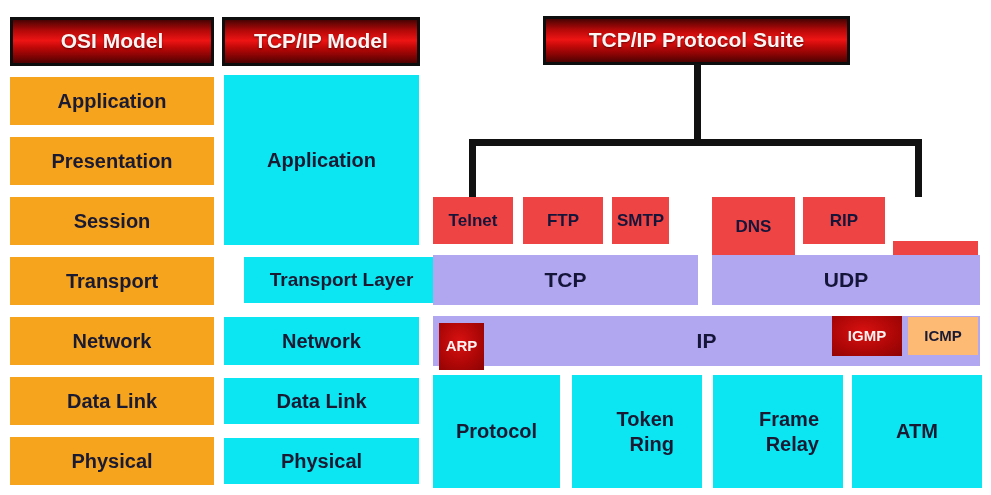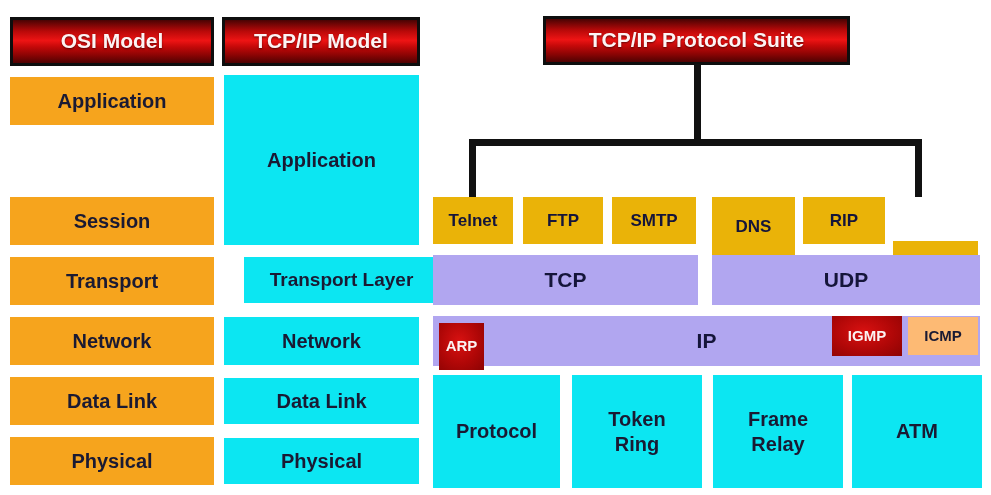--- a/index.html
+++ b/index.html
@@ -6,36 +6,36 @@
   #canvas{
     position:relative;
     width:991px;height:495px;
     background:#ffffff;
     font-family:"Liberation Sans","DejaVu Sans",sans-serif;
     overflow:hidden;
   }
   .box{
     position:absolute;
     display:flex;align-items:center;justify-content:center;
-    text-align:center;
+    text-align:right;
     font-weight:bold;
     box-sizing:border-box;
     color:#1a1a33;
     line-height:1.25;
   }
   .hdr{
     background:linear-gradient(180deg,#4a0303 0%,#b80909 26%,#ee1414 48%,#c50909 62%,#8a0404 82%,#4f0202 100%);
     border:3px solid #0e0e0e;
     color:#fdf4f4;
     font-size:21px;
     text-shadow:0 1px 2px rgba(0,0,0,0.55);
   }
   .orange{background:#f6a41d;font-size:20px;}
   .cyan{background:#0ce6f2;font-size:20px;}
-  .purple{background:#eab308;font-size:17px;color:#15153a;}
+  .purple{background:#ef4444;font-size:17px;color:#15153a;}
   .purple-lg{background:#b1a6f0;font-size:21px;color:#15153a;}
   .darkred{
     background:radial-gradient(ellipse at 45% 40%,#d91111 0%,#b00707 55%,#8c0303 100%);
     color:#fbf2f2;font-size:15px;
   }
   .cyan-sm{background:#fdba74;font-size:15px;}
   .line{position:absolute;background:#111111;}
 </style>
 </head>
 <body>
@@ -45,35 +45,36 @@
   <div class="box hdr" style="left:10px;top:17px;width:204px;height:49px;">OSI Model</div>
   <div class="box hdr" style="left:222px;top:17px;width:198px;height:49px;">TCP/IP Model</div>
   <div class="box hdr" style="left:543px;top:16px;width:307px;height:49px;">TCP/IP Protocol Suite</div>
 
   <div class="line" style="left:694px;top:64px;width:7px;height:79px;"></div>
   <div class="line" style="left:469px;top:139px;width:453px;height:7px;"></div>
   <div class="line" style="left:469px;top:139px;width:7px;height:58px;"></div>
   <div class="line" style="left:915px;top:139px;width:7px;height:58px;"></div>
 
   <div class="box orange" style="left:10px;top:77px;width:204px;height:48px;">Application</div>
+  <div class="box orange" style="left:10px;top:137px;width:204px;height:48px;">Presentation</div>
   <div class="box orange" style="left:10px;top:197px;width:204px;height:48px;">Session</div>
   <div class="box orange" style="left:10px;top:257px;width:204px;height:48px;">Transport</div>
   <div class="box orange" style="left:10px;top:317px;width:204px;height:48px;">Network</div>
   <div class="box orange" style="left:10px;top:377px;width:204px;height:48px;">Data Link</div>
   <div class="box orange" style="left:10px;top:437px;width:204px;height:48px;">Physical</div>
 
   <div class="box cyan" style="left:224px;top:75px;width:195px;height:170px;">Application</div>
   <div class="box cyan" style="left:224px;top:257px;width:195px;height:46px;font-size:19px;margin-left:20px;">Transport Layer</div>
   <div class="box cyan" style="left:224px;top:317px;width:195px;height:48px;">Network</div>
   <div class="box cyan" style="left:224px;top:378px;width:195px;height:46px;">Data Link</div>
   <div class="box cyan" style="left:224px;top:438px;width:195px;height:46px;">Physical</div>
 
   <div class="box purple" style="left:433px;top:197px;width:80px;height:47px;">Telnet</div>
   <div class="box purple" style="left:523px;top:197px;width:80px;height:47px;">FTP</div>
-  <div class="box purple" style="left:612px;top:197px;width:84px;height:47px;">SMTP</div>
+  <div class="box purple" style="left:612px;top:197px;width:57px;height:47px;">SMTP</div>
   <div class="box purple" style="left:712px;top:197px;width:83px;height:60px;">DNS</div>
   <div class="box purple" style="left:803px;top:197px;width:82px;height:47px;">RIP</div>
   <div class="box purple" style="left:893px;top:197px;width:85px;height:47px;margin-top:44px;">SNMP</div>
 
   <div class="box purple-lg" style="left:433px;top:255px;width:265px;height:50px;">TCP</div>
   <div class="box purple-lg" style="left:712px;top:255px;width:268px;height:50px;">UDP</div>
 
   <div class="box purple-lg" style="left:433px;top:316px;width:547px;height:50px;">IP</div>
   <div class="box darkred" style="left:439px;top:323px;width:45px;height:47px;">ARP</div>
   <div class="box darkred" style="left:832px;top:316px;width:70px;height:40px;">IGMP</div>

